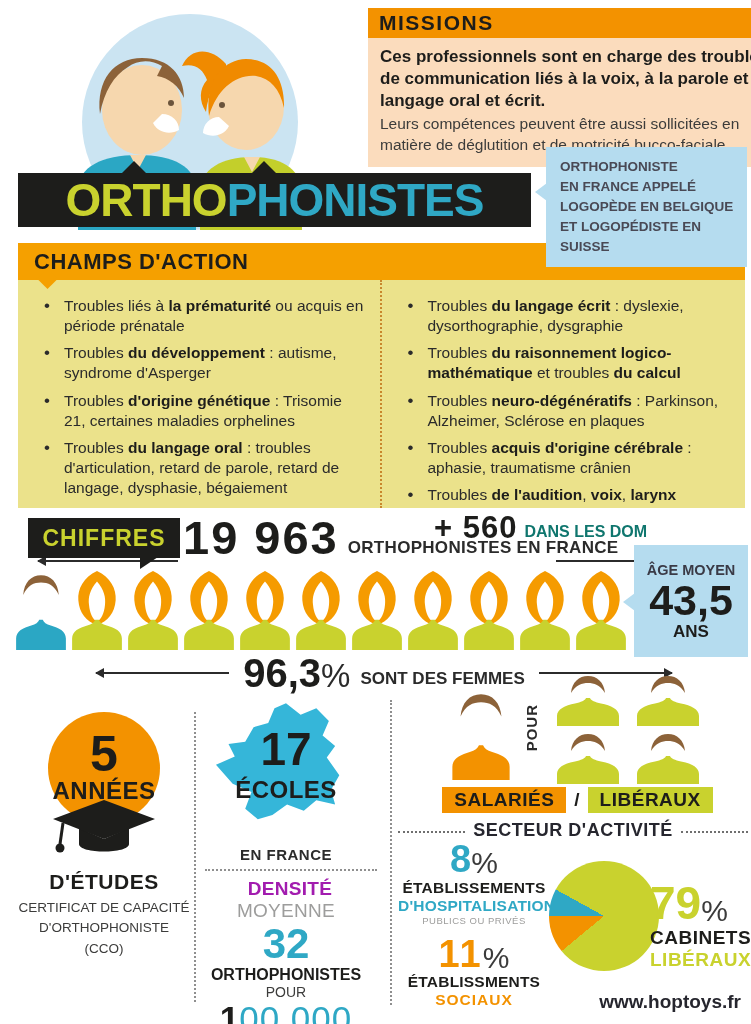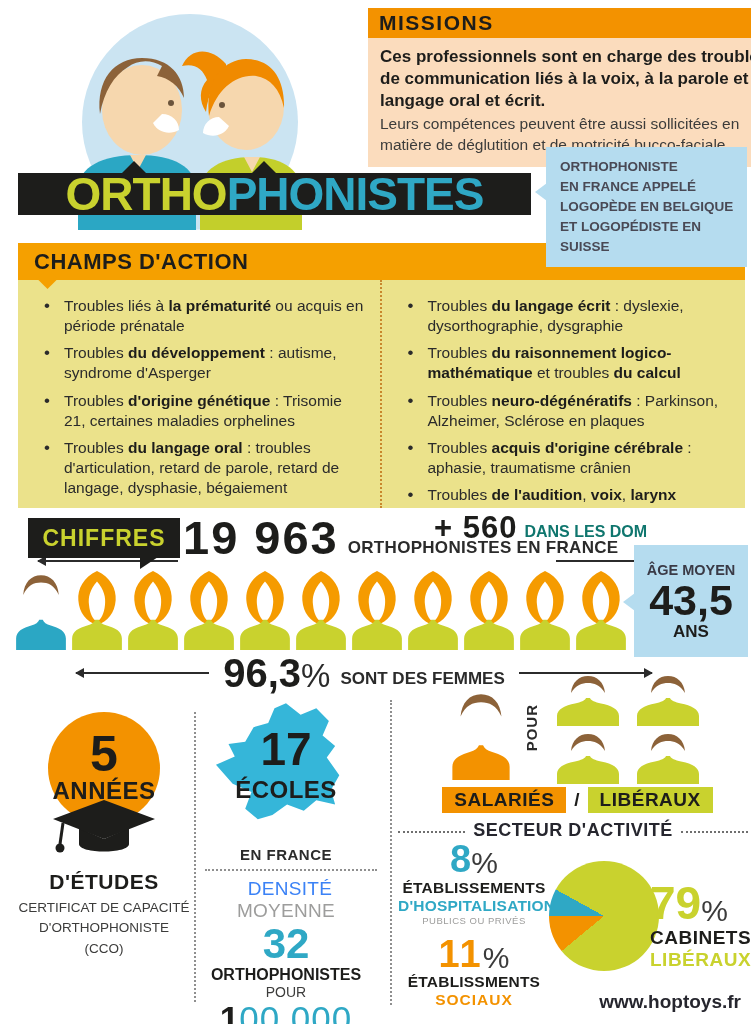--- a/index.html
+++ b/index.html
@@ -15,21 +15,21 @@
   .missions-header{background:#F39200;color:#1D1D1B;font-weight:700;font-size:21px;letter-spacing:1.5px;padding:3px 0 3px 11px;}
   .missions-body{background:#FBDCBD;padding:8px 12px 12px 12px;}
   .missions-bold{font-weight:700;font-size:17px;line-height:1.3;color:#1D1D1B;}
   .missions-reg{font-size:15.5px;line-height:1.32;color:#3C3C3B;margin-top:2px;}
 
   
   .note-bubble{position:absolute;left:546px;top:147px;width:201px;background:#B5DCEF;padding:10px 10px 10px 14px;font-size:13.5px;font-weight:700;color:#494955;line-height:1.48;z-index:3;}
   .note-bubble .tail{position:absolute;left:-11px;top:36px;width:0;height:0;border-top:9px solid transparent;border-bottom:9px solid transparent;border-right:12px solid #B5DCEF;}
 
   
-  .title-banner{position:absolute;left:18px;top:173px;width:513px;height:42px;background:#1D1D1B;display:flex;align-items:center;justify-content:center;z-index:2;}
+  .title-banner{position:absolute;left:18px;top:173px;width:513px;height:54px;background:#1D1D1B;display:flex;align-items:center;justify-content:center;z-index:2;}
   .title-banner .t1{color:#C9D22E;}
   .title-banner .t2{color:#2FA8C5;}
   .title-banner span{font-weight:700;font-size:46px;letter-spacing:-1px;line-height:1;}
   .banner-tail{position:absolute;top:-12px;width:0;height:0;border-left:13px solid transparent;border-right:13px solid transparent;border-bottom:13px solid #1D1D1B;}
   .banner-tail.tl{left:103px;}
   .banner-tail.tr{left:233px;}
 
   
   .champs-banner{position:absolute;left:18px;top:243px;width:727px;height:37px;background:#F5A000;display:flex;align-items:center;padding-left:16px;z-index:2;}
   .champs-banner .txt{font-weight:700;font-size:22px;letter-spacing:0.5px;color:#1D1D1B;}
@@ -60,21 +60,21 @@
 
   .age-box{position:absolute;left:634px;top:545px;width:114px;height:112px;background:#B5DCEF;display:flex;flex-direction:column;align-items:center;justify-content:center;z-index:2;}
   .age-box .tail{position:absolute;left:-11px;top:48px;width:0;height:0;border-top:9px solid transparent;border-bottom:9px solid transparent;border-right:12px solid #B5DCEF;}
   .age-label{font-weight:700;font-size:14.5px;color:#3a3a46;}
   .age-value{font-weight:700;font-size:43px;line-height:1.05;color:#1D1D1B;}
   .age-unit{font-weight:700;font-size:17px;color:#1D1D1B;line-height:1;}
 
   .people-row{position:absolute;left:14px;top:568px;width:620px;height:82px;display:flex;gap:2px;align-items:flex-end;}
   .person{width:54px;height:80px;flex:0 0 auto;}
 
-  .femmes-row{position:absolute;left:76px;top:650px;width:576px;height:46px;display:flex;align-items:center;}
+  .femmes-row{position:absolute;left:96px;top:650px;width:576px;height:46px;display:flex;align-items:center;}
   .femmes-row .fl{flex:1;position:relative;height:0;border-top:2px solid #2b2b2b;}
   .femmes-row .fl.a-left::before{content:"";position:absolute;left:-1px;top:-6px;border-top:5px solid transparent;border-bottom:5px solid transparent;border-right:9px solid #2b2b2b;}
   .femmes-row .fl.a-right::after{content:"";position:absolute;right:-1px;top:-6px;border-top:5px solid transparent;border-bottom:5px solid transparent;border-left:9px solid #2b2b2b;}
   .femmes-center{display:flex;align-items:flex-end;margin:0 14px;}
   .femmes-big{font-weight:700;font-size:40px;line-height:0.9;color:#1D1D1B;}
   .femmes-sign{font-size:33px;font-weight:400;color:#2b2b2b;line-height:0.9;}
   .femmes-suffix{font-weight:700;font-size:17px;color:#2b2b2b;margin-left:10px;padding-bottom:2px;}
 
   
   .vdiv{position:absolute;border-left:2px dotted #8f8f8f;}
@@ -92,21 +92,21 @@
 
   .col-ecoles{position:absolute;left:196px;top:700px;width:180px;text-align:center;}
   .france-wrap{position:relative;width:160px;height:138px;margin:0 auto;}
   .france-svg{width:160px;height:138px;display:block;}
   .france-num{position:absolute;left:0;right:0;top:26px;font-weight:700;font-size:46px;line-height:1;color:#1D1D1B;}
   .france-label{position:absolute;left:0;right:0;top:76px;font-weight:700;font-size:24px;color:#1D1D1B;letter-spacing:0.5px;}
   .ecoles-suffix{font-weight:700;font-size:15px;color:#2b2b2b;margin-top:8px;letter-spacing:0.5px;}
 
   .densite{position:absolute;left:196px;top:878px;width:180px;text-align:center;}
   .densite-title{font-size:19px;letter-spacing:0.3px;}
-  .densite-title .b{font-weight:400;color:#3b82f6;margin-left:8px;}
+  .densite-title .b{font-weight:700;color:#a21caf;margin-left:8px;}
   .densite-title .l{font-weight:400;color:#9D9D9C;}
   .densite-value{font-weight:700;font-size:42px;line-height:1;color:#2FA8C5;margin-top:1px;}
   .densite-line1{font-weight:700;font-size:16px;color:#1D1D1B;margin-top:1px;}
   .densite-line2{font-weight:500;font-size:14px;color:#3C3C3B;}
   .densite-bignum{font-weight:700;font-size:35px;line-height:1;margin-top:1px;}
   .densite-bignum .k{color:#1D1D1B;}
   .densite-bignum .u{color:#2FA8C5;font-weight:400;letter-spacing:1px;}
 
   
   .statut-row{position:absolute;left:405px;top:672px;width:345px;height:112px;display:flex;align-items:flex-end;justify-content:center;gap:8px;}

